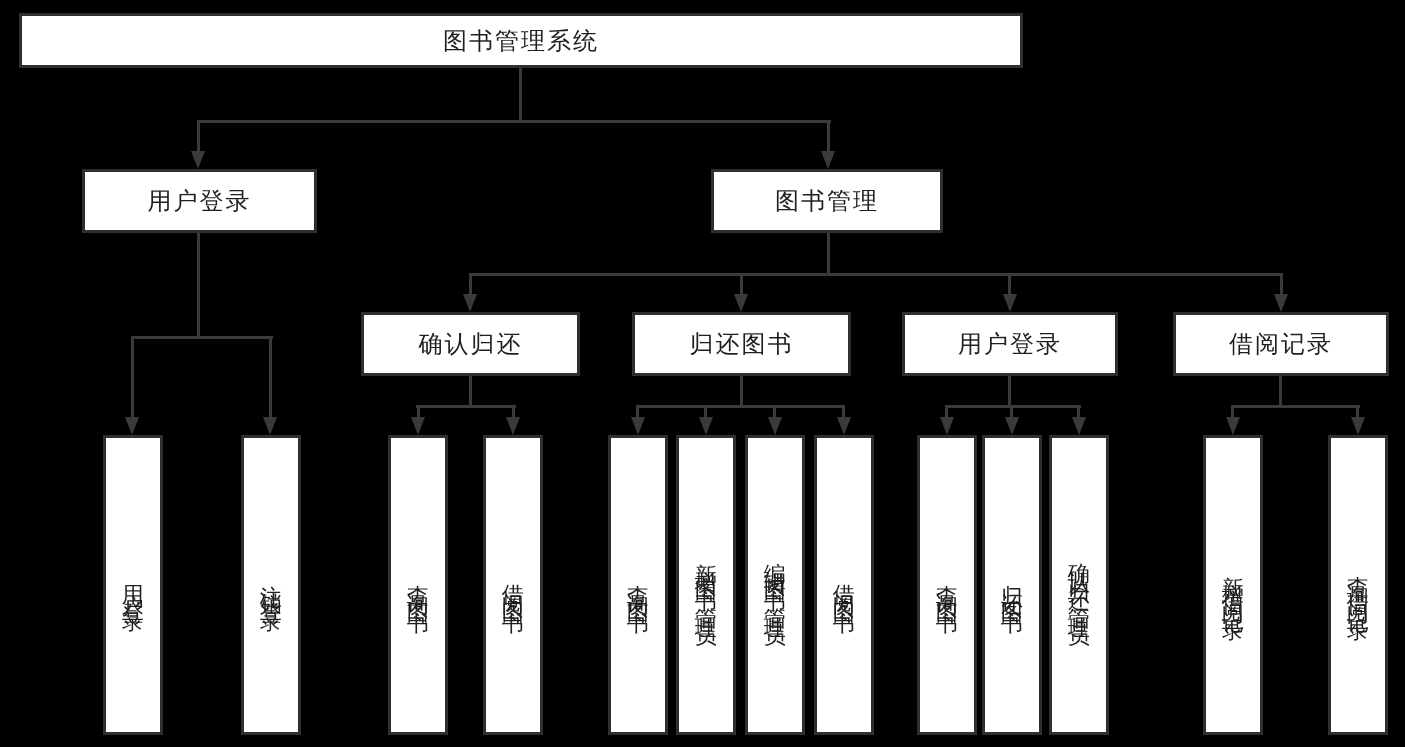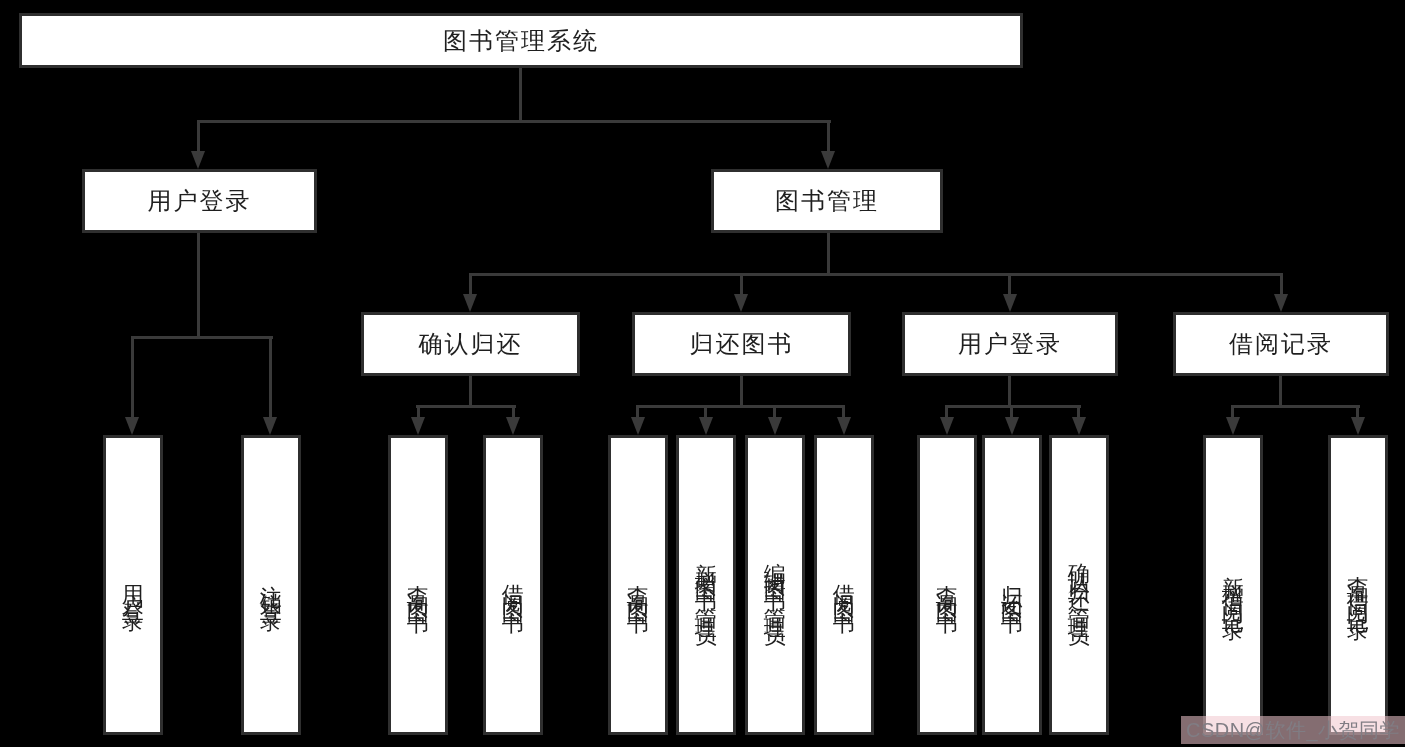--- a/index.html
+++ b/index.html
@@ -155,19 +155,14 @@
   <div class="vline" style="left:1077px;top:405px;height:14px"></div>
   <div class="arrow" style="left:1072px;top:417px"></div>
 
   <div class="vline" style="left:1279px;top:376px;height:32px"></div>
   <div class="hline" style="left:1231px;top:405px;width:129px"></div>
   <div class="vline" style="left:1231px;top:405px;height:14px"></div>
   <div class="arrow" style="left:1226px;top:417px"></div>
   <div class="vline" style="left:1356px;top:405px;height:14px"></div>
   <div class="arrow" style="left:1351px;top:417px"></div>
 
-  <div class="watermark">
-    <span>CSDN</span>
-      <span> @软件_</span>
-      <span>小贺同学</span>
-  </div>
 
 </div>
 
 </body></html>

